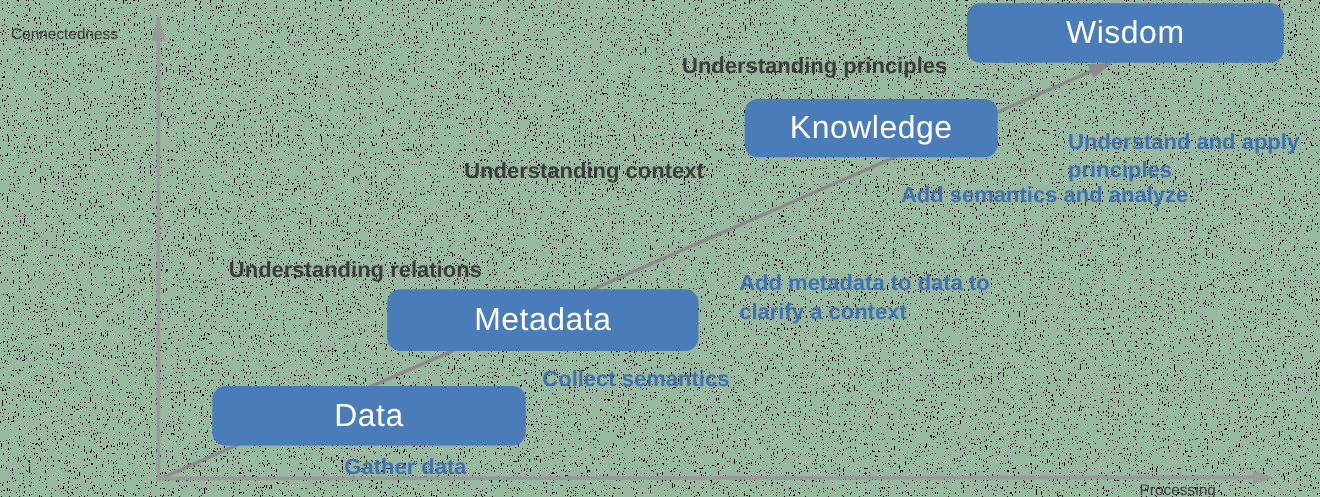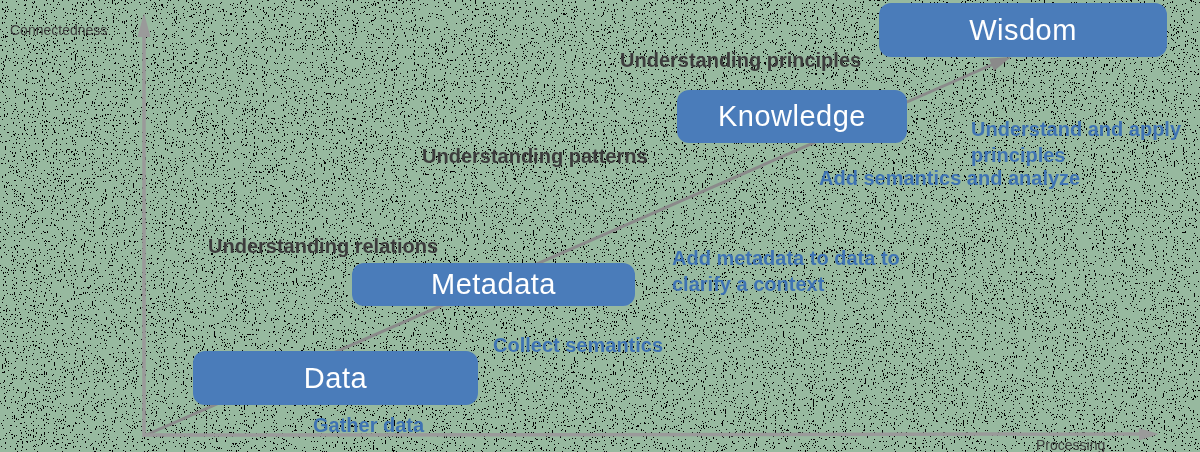--- a/index.html
+++ b/index.html
@@ -27,21 +27,21 @@
     align-items: center;
     justify-content: center;
     border-radius: 12px;
     background: var(--color-box-fill, #4a7cba);
     color: var(--color-box-text, #ffffff);
     font-size: 29px;
     font-weight: 400;
     letter-spacing: 0.5px;
   }
   .box-data      { left: 193px; top: 351px; width: 285px; height: 54px; }
-  .box-metadata  { left: 352px; top: 263px; width: 283px; height: 43px; }
+  .box-metadata  { left: 352px; top: 263px; width: 283px; height: 56px; }
   .box-knowledge { left: 677px; top:  90px; width: 230px; height: 53px; text-align: right; }
   .box-wisdom    { left: 869px; top:   3px; width: 288px; height: 54px; margin-left: 10px; }
 
   
   .u-label {
     position: absolute;
     color: var(--color-dark-label, #3c3c3c);
     font-size: 20px;
     font-weight: 700;
     line-height: 24px;
@@ -114,21 +114,21 @@
 
   <div class="axis-label y-axis-caption">Connectedness</div>
   <div class="axis-label x-axis-caption">Processing</div>
 
   <div class="stage-box box-data">Data</div>
   <div class="stage-box box-metadata">Metadata</div>
   <div class="stage-box box-knowledge">Knowledge</div>
   <div class="stage-box box-wisdom">Wisdom</div>
 
   <div class="u-label lbl-relations">Understanding relations</div>
-  <div class="u-label lbl-patterns">Understanding patterns</div>
+  <div class="u-label lbl-patterns">Understanding context</div>
   <div class="u-label lbl-principles">Understanding principles</div>
 
   <div class="a-label act-gather">Gather data</div>
   <div class="a-label act-collect">Collect semantics</div>
   <div class="a-label act-semantics">Add semantics and analyze</div>
   <div class="a-label act-addmeta">Add metadata to data to
 clarify a context</div>
   <div class="a-label act-apply">Understand and apply
 principles</div>
 

